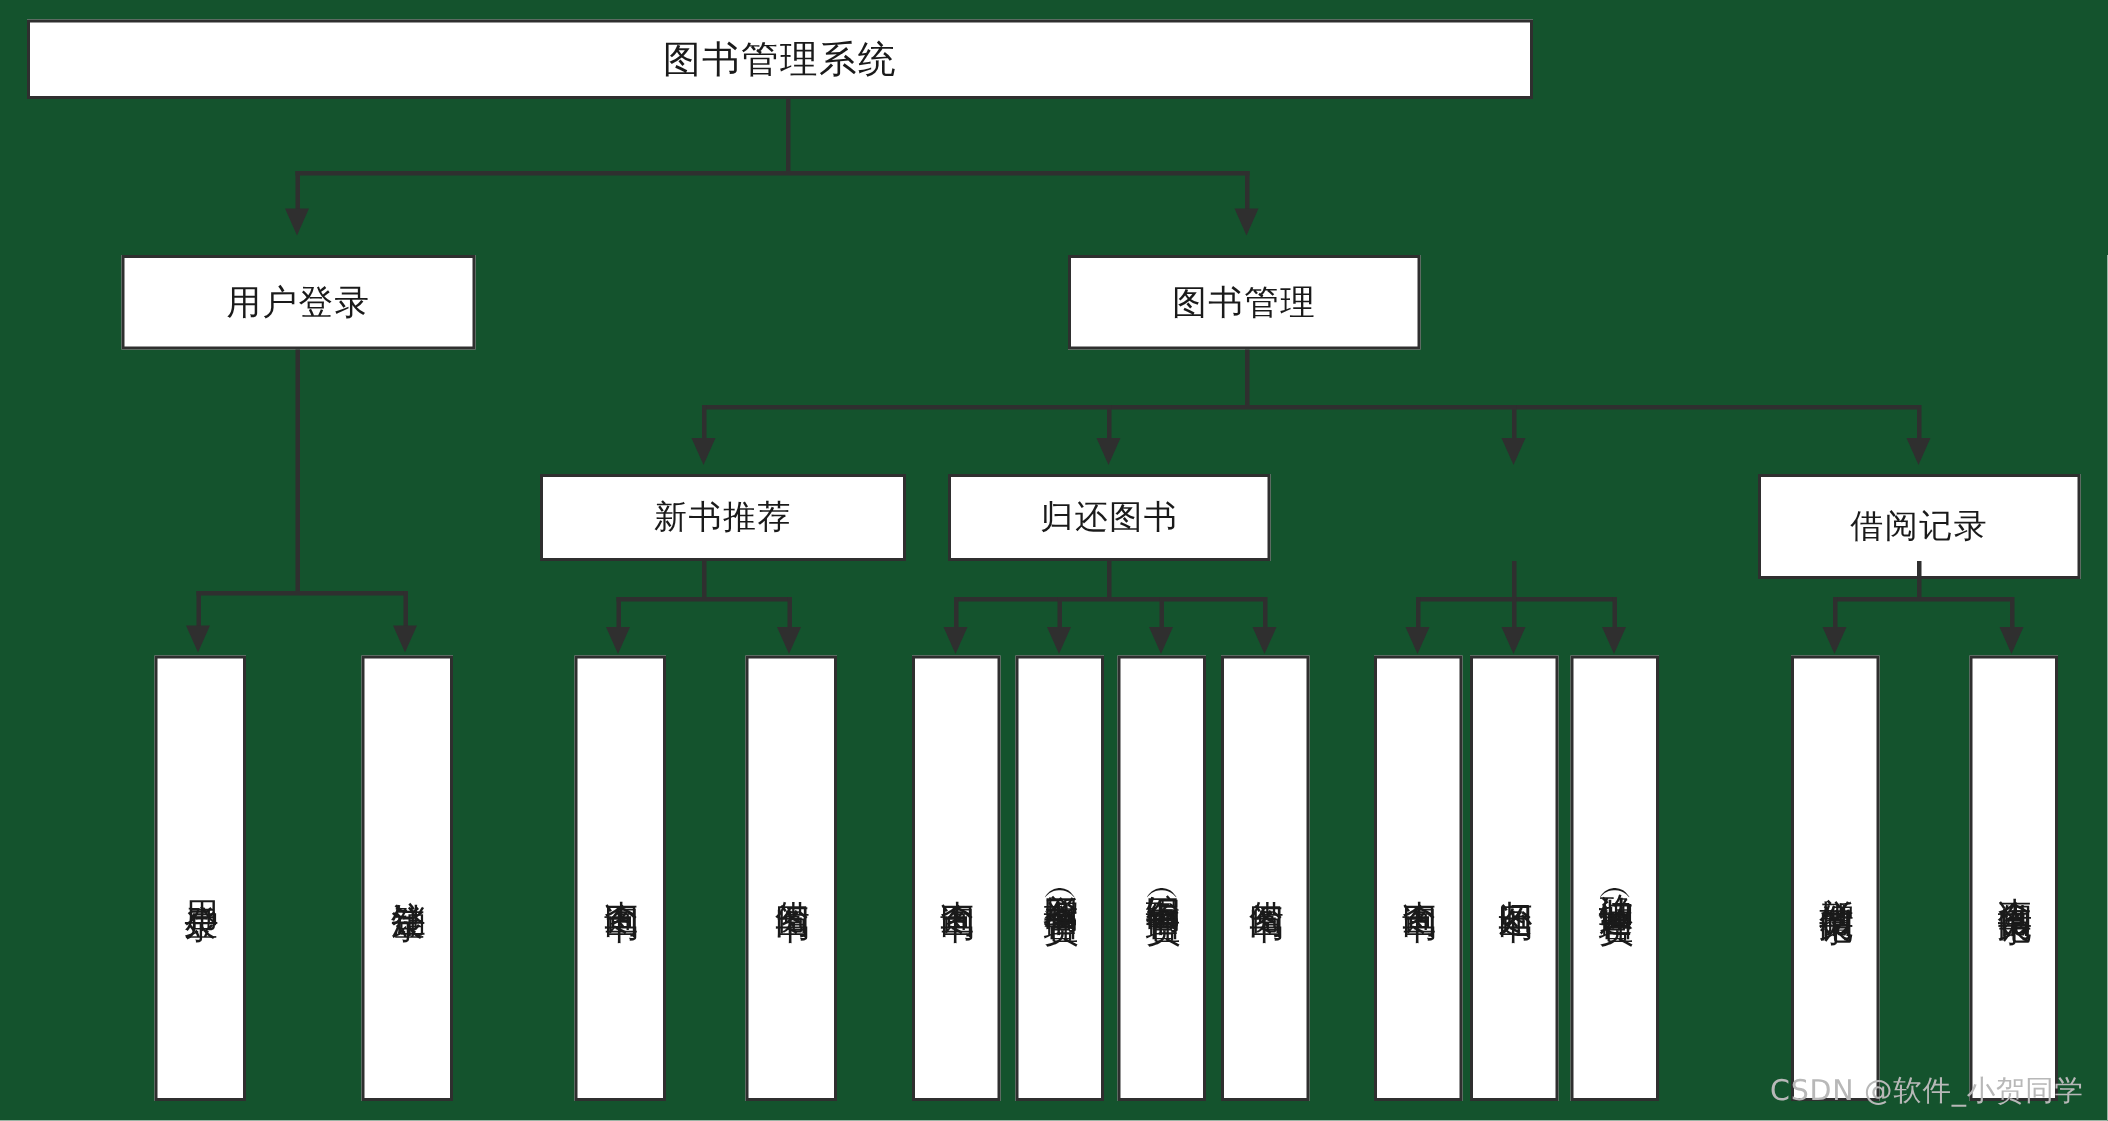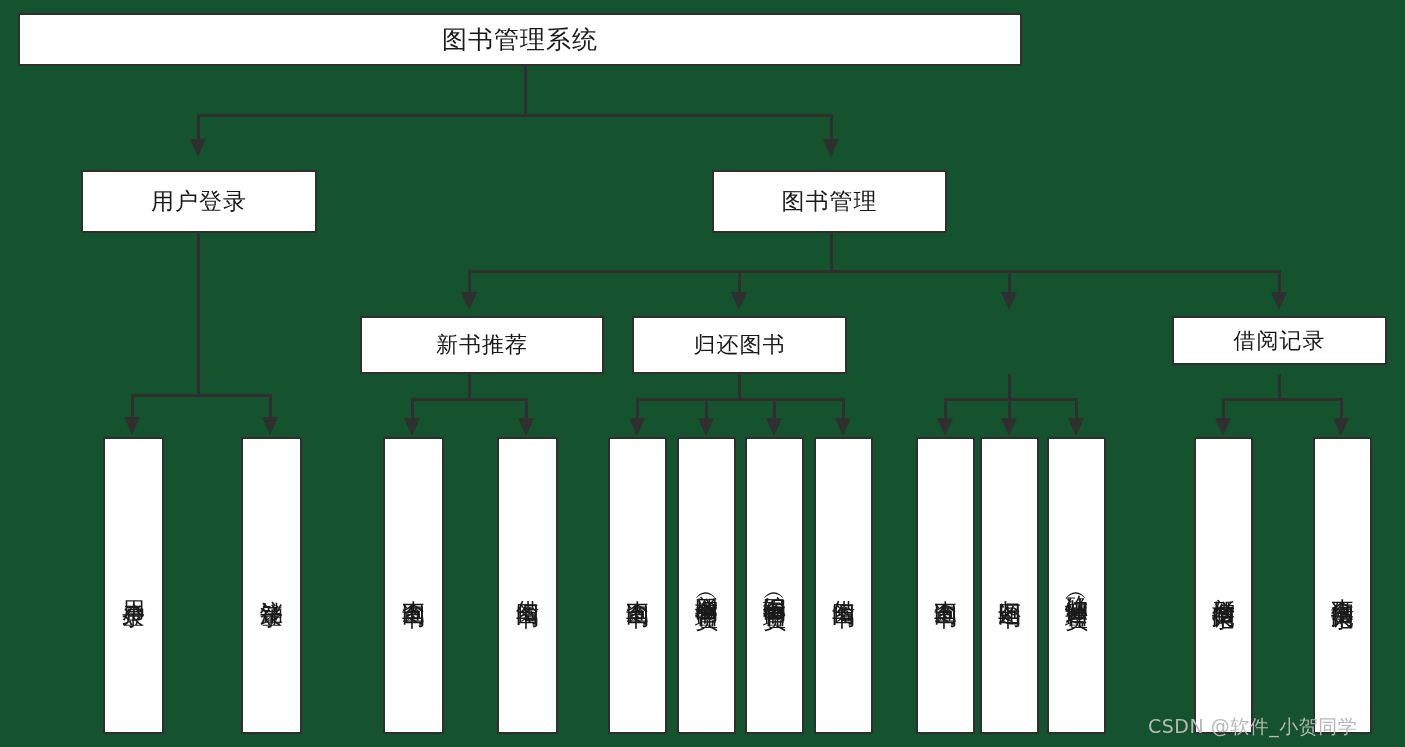--- a/index.html
+++ b/index.html
@@ -124,21 +124,21 @@
   <div class="arrow" style="left:1001px; top:292px;"></div>
   <div class="vline" style="left:1278px; top:270px; height:24px;"></div>
   <div class="arrow" style="left:1271px; top:292px;"></div>
 
   <div class="node lvl3" style="left:360px; top:316px; width:244px; height:58px;">
     <span>新书推荐</span>
   </div>
   <div class="node lvl3" style="left:632px; top:316px; width:215px; height:58px;">
     <span>归还图书</span>
   </div>
-  <div class="node lvl3" style="left:1172px; top:316px; width:215px; height:49px;">
+  <div class="node lvl3" style="left:1172px; top:316px; width:215px; height:70px;">
     <span>借阅记录</span>
   </div>
 
   <div class="vline" style="left:468px; top:374px; height:26px;"></div>
   <div class="hline" style="left:411px; top:398px; width:116px;"></div>
   <div class="vline" style="left:411px; top:398px; height:22px;"></div>
   <div class="arrow" style="left:404px; top:418px;"></div>
   <div class="vline" style="left:525px; top:398px; height:22px;"></div>
   <div class="arrow" style="left:518px; top:418px;"></div>
 
@@ -206,15 +206,15 @@
     <span class="vlabel">确认归还（管理员）</span>
   </div>
 
   <div class="node leaf" style="left:1194px; top:437px; width:59px; height:297px;">
     <span class="vlabel">新增借阅记录</span>
   </div>
   <div class="node leaf" style="left:1313px; top:437px; width:59px; height:297px;">
     <span class="vlabel">查询借阅记录</span>
   </div>
 
-  <div id="watermark" style="left:1148px; top:714px;">CSDN @软件_小贺同学</div>
+  <div id="watermark" style="left:1180px; top:714px;">CSDN @软件_小贺同学</div>
 
 </div>
 
 </body></html>

